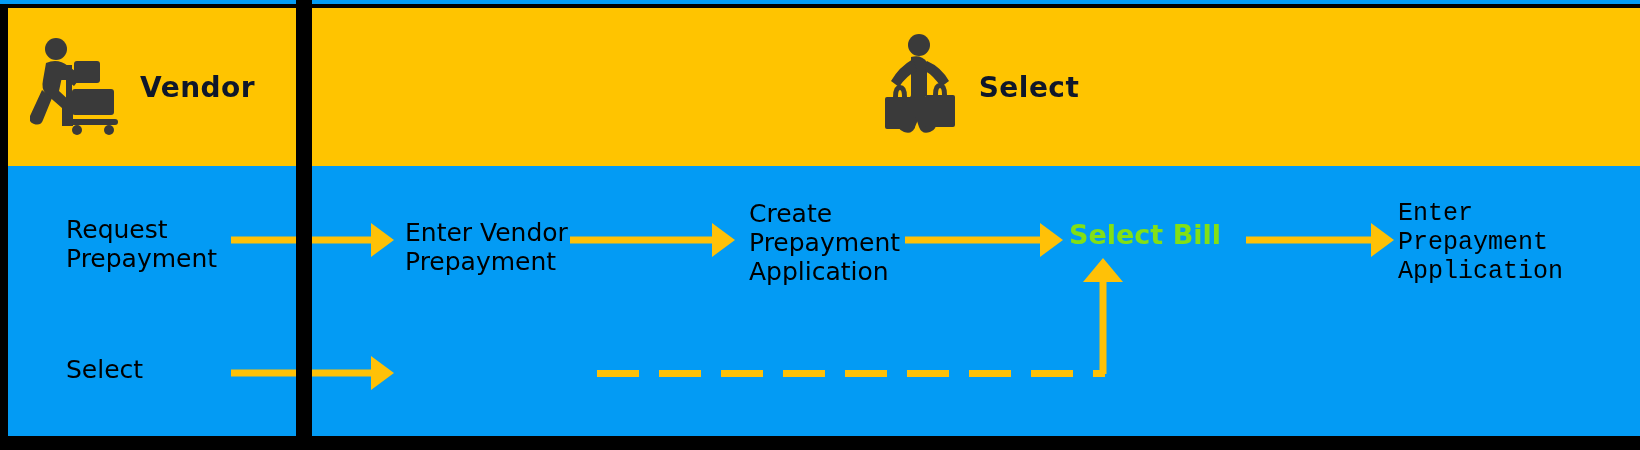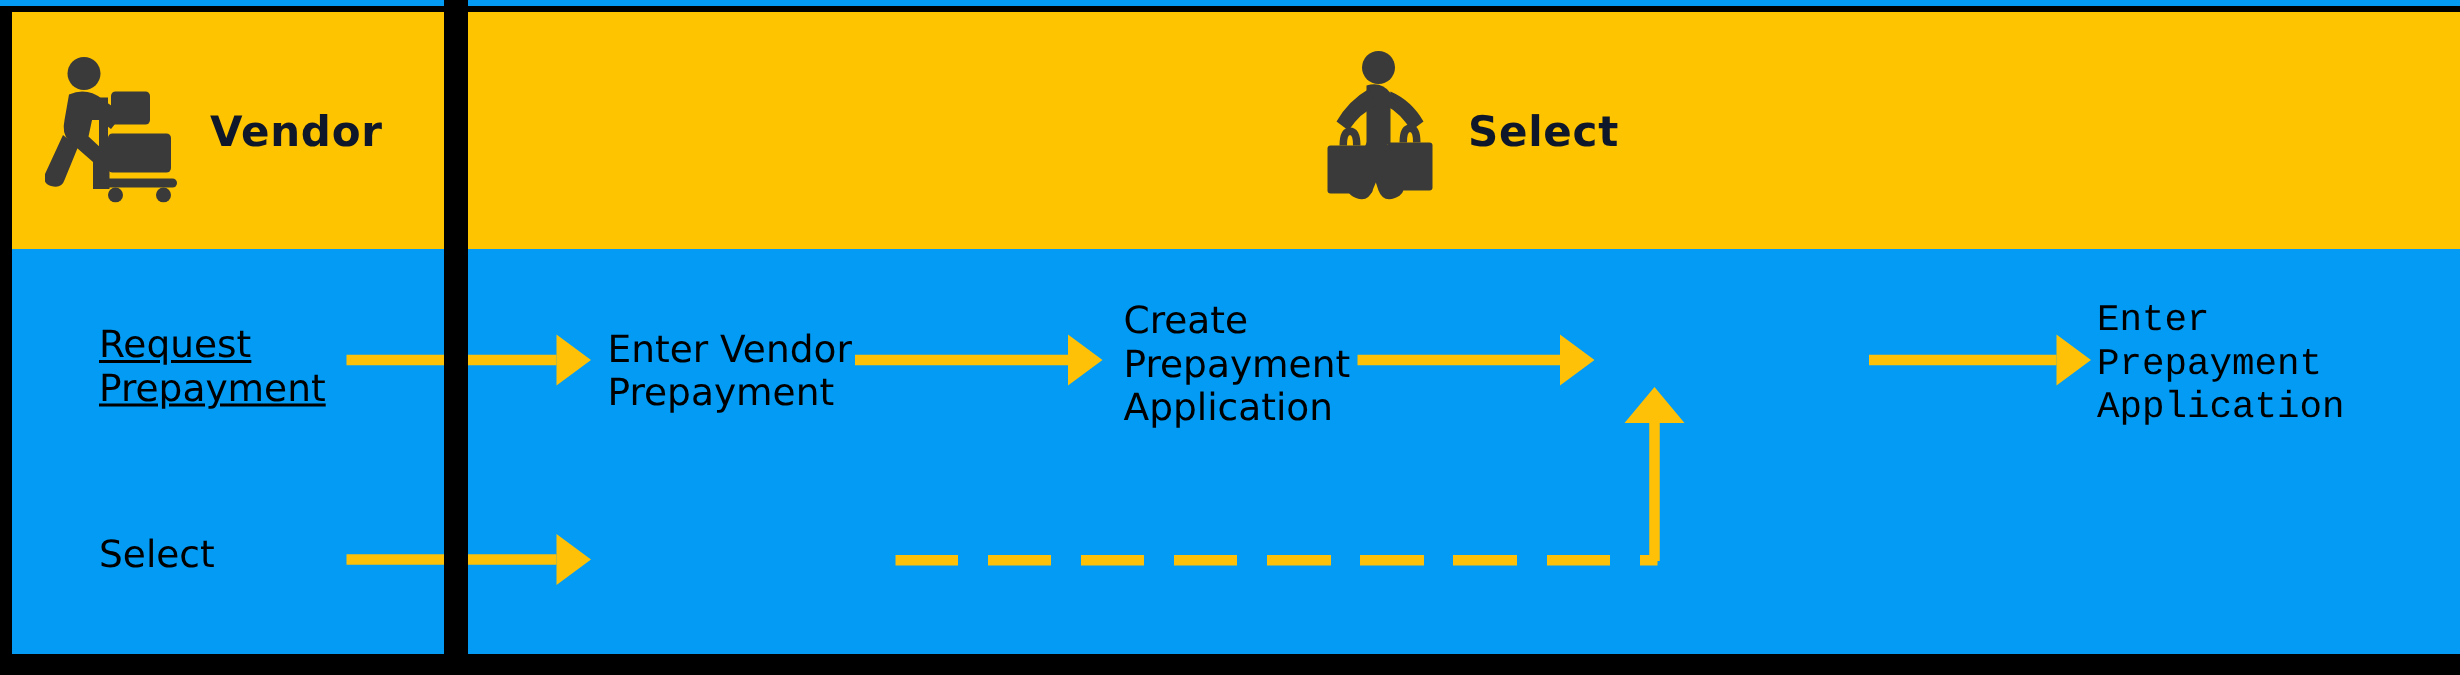--- a/index.html
+++ b/index.html
@@ -155,30 +155,31 @@
           </g>
         </svg>
       </span>
       <span class="lane-title">Select</span>
     </div>
     <div class="lane-body"></div>
   </div>
 
   <div class="lane-divider"></div>
 
-  <div class="node" style="left:66px; top:215px; width:190px;text-decoration:underline;">Request
+  <div class="node" style="left:66px; top:215px; width:190px;">Request
 Prepayment</div>
 
   <div class="node" style="left:405px; top:218px; width:230px;">Enter Vendor
 Prepayment</div>
 
   <div class="node" style="left:749px; top:199px; width:230px;">Create
 Prepayment
 Application</div>
 
+  <div class="node highlight" style="left:1069px; top:220px;">Select Bill</div>
 
   <div class="node" style="left:1398px; top:199px; width:220px;font-family:Liberation Mono, monospace;">Enter
 Prepayment
 Application</div>
 
   <div class="node" style="left:66px; top:355px; width:170px;">Select</div>
 
 
   <div class="conn" style="left:231px; top:222px; width:163px; height:36px;">
     <div class="shaft" style="width:140px;"></div>

